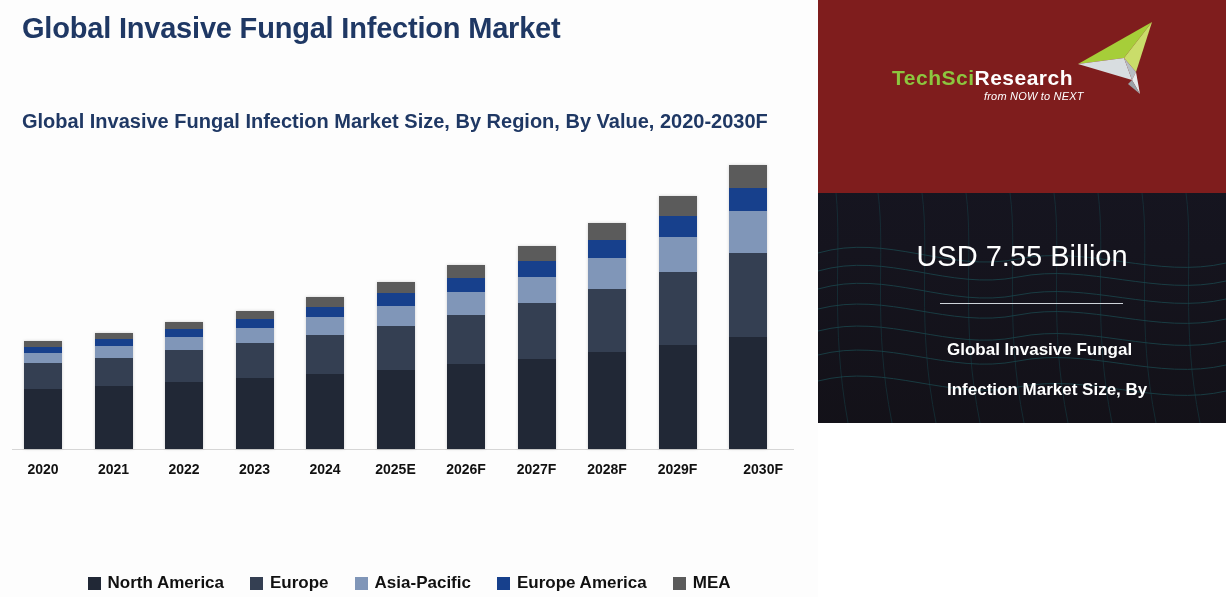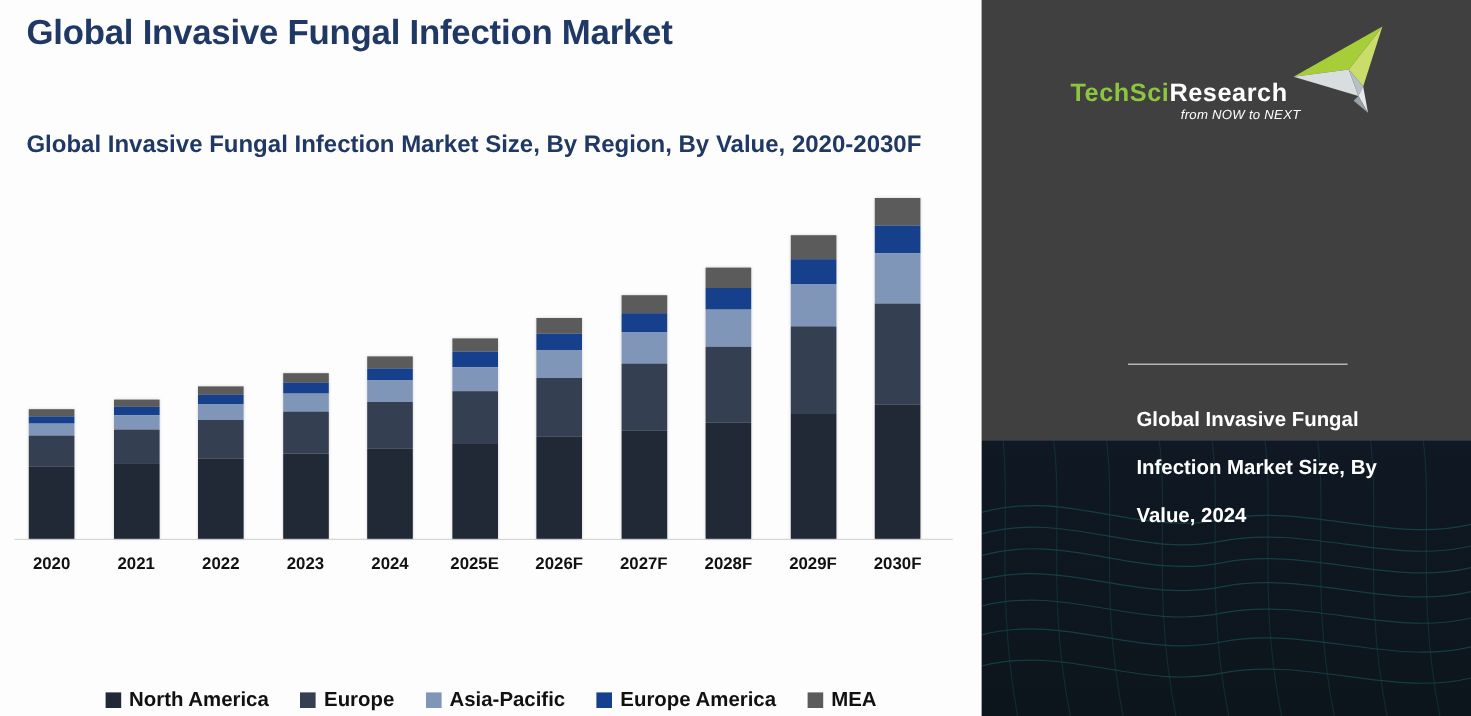--- a/index.html
+++ b/index.html
@@ -63,23 +63,23 @@
     display: flex; justify-content: center; align-items: center;
     gap: 26px;
   }
   .legend-item { display: flex; align-items: center; gap: 7px; margin-top: 45px; }
   .legend-swatch { width: 13px; height: 13px; display: inline-block; }
   .legend-label { font-size: 17px; font-weight: bold; color: #111111; white-space: nowrap; }
 
   
   .right-panel {
     position: relative;
-    width: 408px; height: 597px;
+    width: 408px; height: 423px;
     flex: 0 0 408px;
-    background: #404040;
+    background: #7f1d1d;
     overflow: hidden;
   }
   .wave-bg {
     position: absolute; left: 0; bottom: 0; width: 408px; height: 230px;
   }
   .logo-wrap {
     position: absolute; left: 0; top: 18px; width: 408px;
     display: flex; justify-content: center;
   }
   .logo { position: relative; width: 268px; height: 92px; }
@@ -209,21 +209,21 @@
         <div class="xlabel" style="left: -4px;">2020</div>
         <div class="xlabel" style="left: 66.5px;">2021</div>
         <div class="xlabel" style="left: 137px;">2022</div>
         <div class="xlabel" style="left: 207.5px;">2023</div>
         <div class="xlabel" style="left: 278px;">2024</div>
         <div class="xlabel" style="left: 348.5px;">2025E</div>
         <div class="xlabel" style="left: 419px;">2026F</div>
         <div class="xlabel" style="left: 489.5px;">2027F</div>
         <div class="xlabel" style="left: 560px;">2028F</div>
         <div class="xlabel" style="left: 630.5px;">2029F</div>
-        <div class="xlabel" style="left: 701px;">2030F</div>
+        <div class="xlabel" style="left: 701px; text-align: right;">2030F</div>
       </div>
 
     <div class="legend" id="legend">
         <div class="legend-item">
           <span class="legend-swatch" style="background: rgb(33, 40, 54);"></span>
           <span class="legend-label">North America</span>
         </div>
         <div class="legend-item">
           <span class="legend-swatch" style="background: rgb(52, 63, 82);"></span>
           <span class="legend-label">Europe</span>
@@ -285,18 +285,19 @@
           <polygon points="84,62 88,54 92,76" fill="#e6eaec"></polygon>
           <polygon points="84,62 92,76 80,66" fill="#9aa2a8"></polygon>
         </svg>
         <div class="logo-text">
           <span class="logo-techsci">TechSci</span><span class="logo-research">Research</span>
         </div>
         <div class="logo-tag">from NOW to NEXT</div>
       </div>
     </div>
 
+    <div class="stat-value">USD 7.55 Billion</div>
 
     <div class="stat-rule"></div>
 
     <div class="stat-caption">Global Invasive Fungal Infection Market Size, By Value, 2024</div>
   </div>
 </div>
 
 </body></html>

